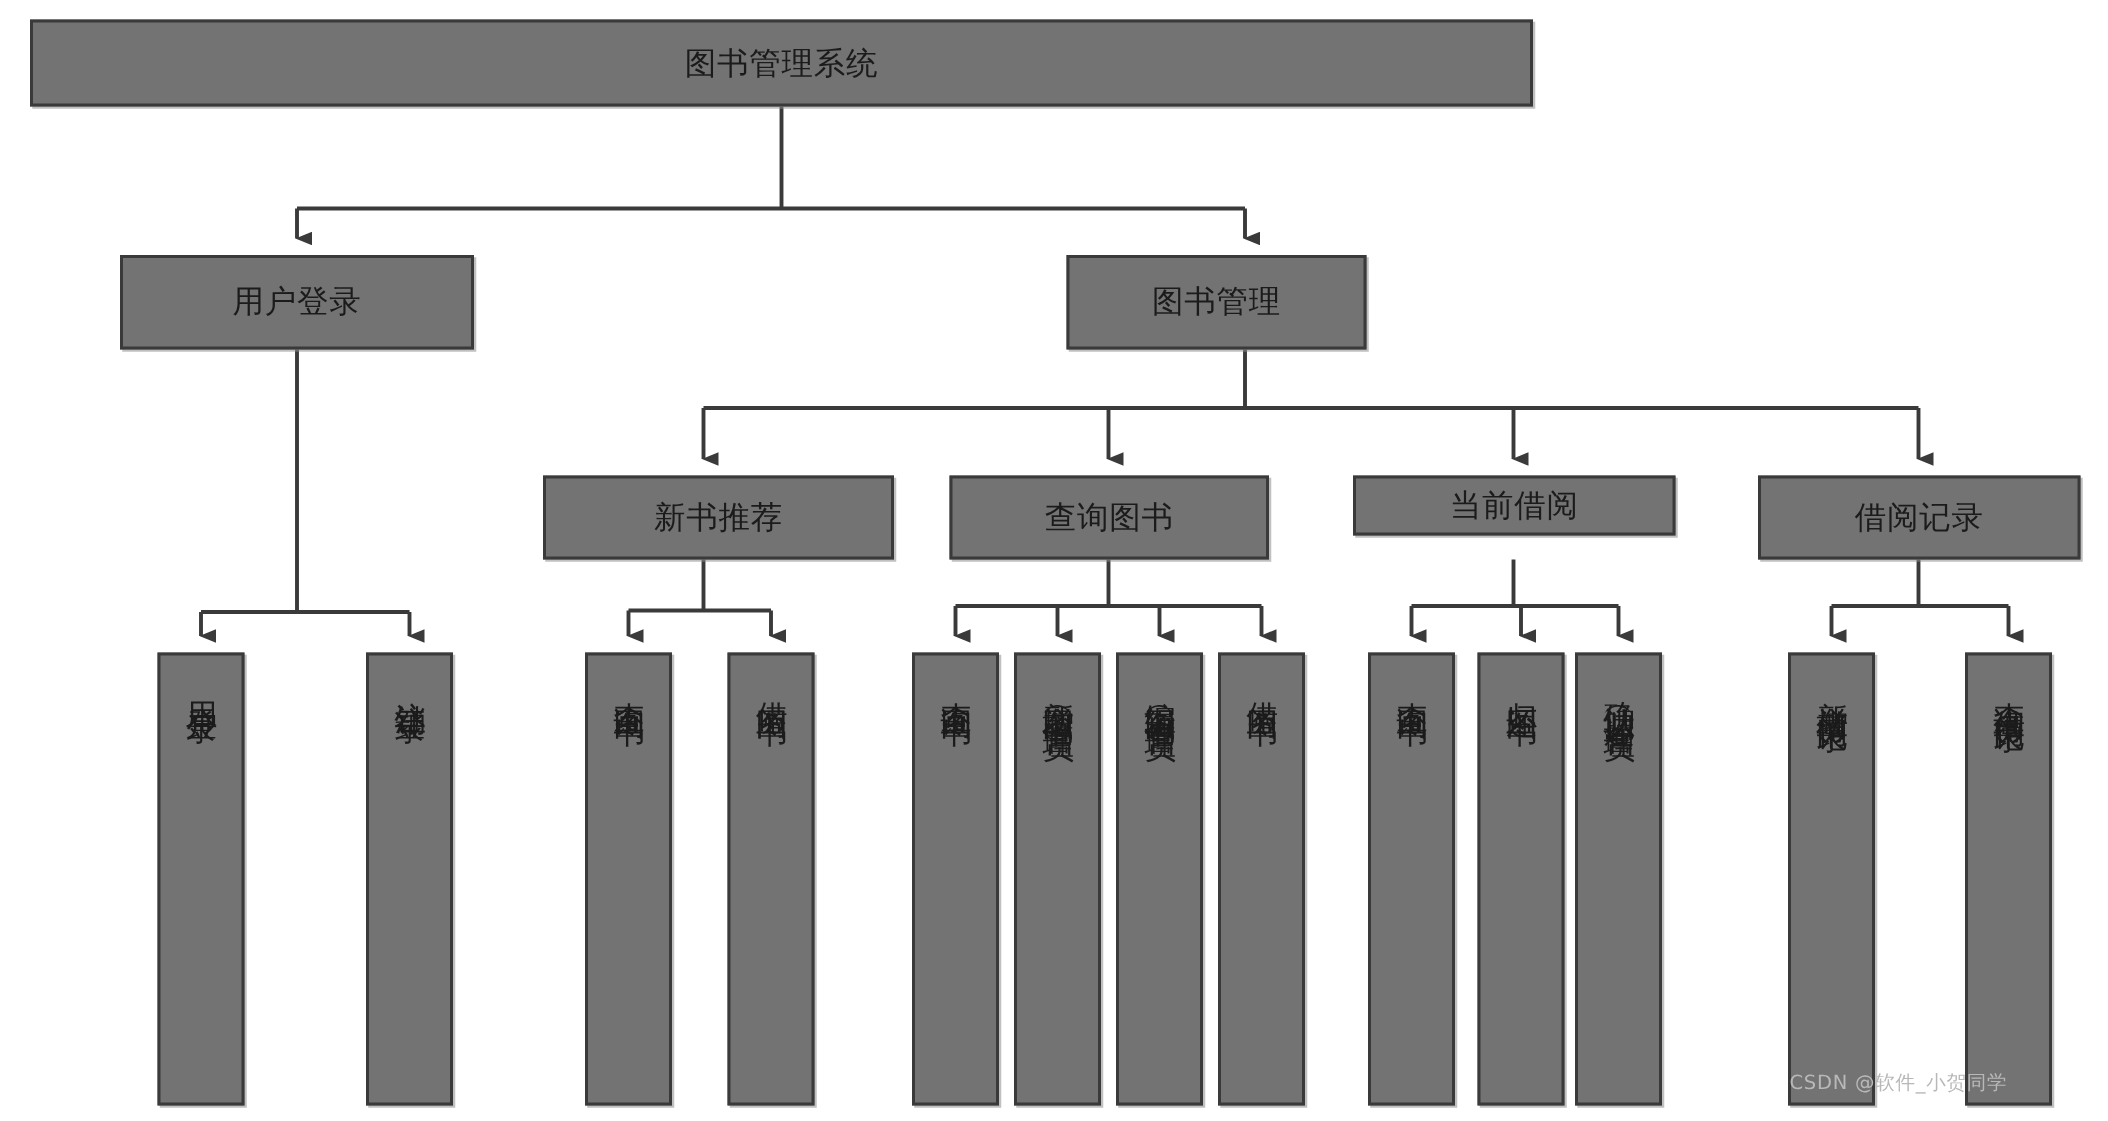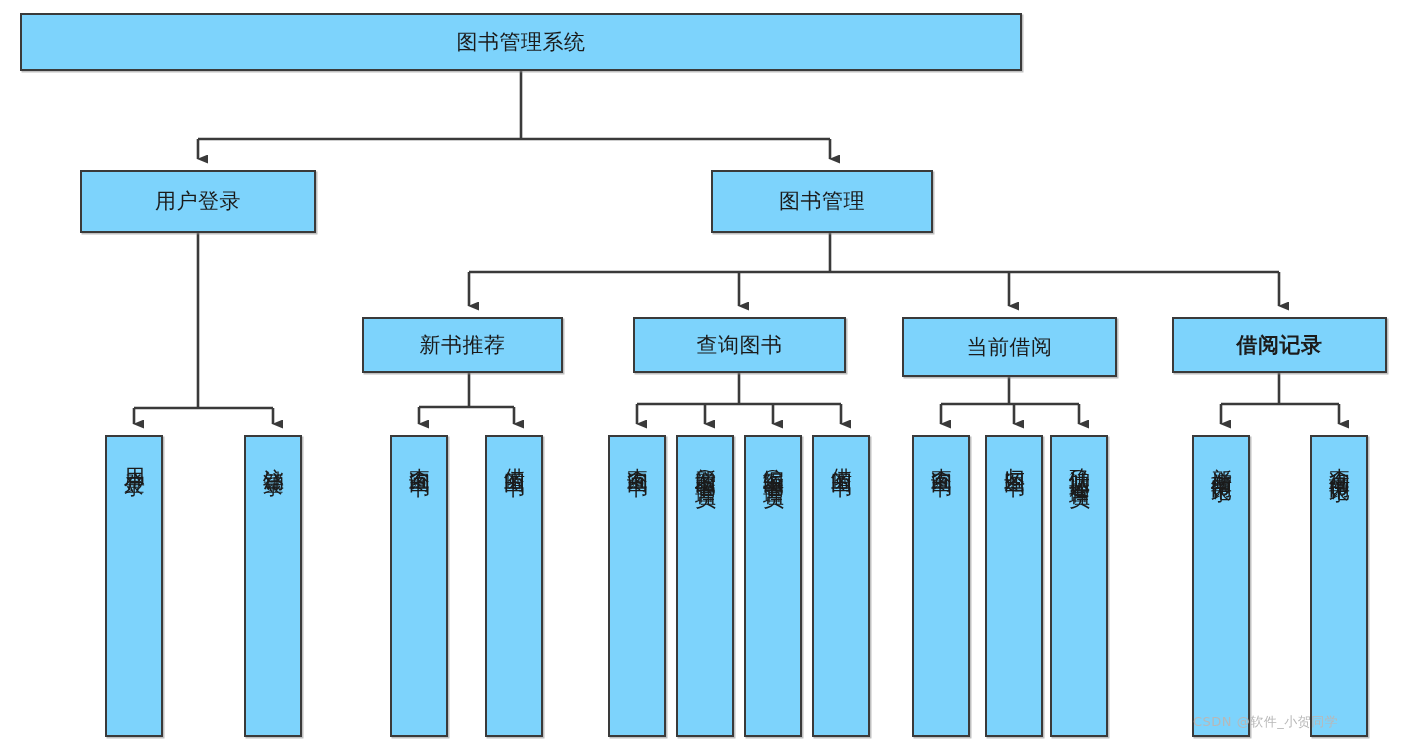--- a/index.html
+++ b/index.html
@@ -20,21 +20,21 @@
   #diagram-svg {
     position: absolute;
     left: 0;
     top: 0;
     width: 1405px;
     height: 747px;
   }
   .node-box {
     position: absolute;
     box-sizing: border-box;
-    background: #7dd3fc;
+    background: #737373;
     border: 2.2px solid #3a3a3a;
     display: flex;
     align-items: center;
     justify-content: center;
     box-shadow: 1.5px 1.5px 0 0 rgba(140,140,140,0.55);
   }
   .node-label {
     font-size: 21px;
     color: #1b1b1b;
     line-height: 1.15;
@@ -118,34 +118,34 @@
     </g>
   </svg>
 
   <div class="node-box" id="node-root" style="left: 20px; top: 13px; width: 1002px; height: 58px;">
     <span class="node-label">图书管理系统</span>
   </div>
 
   <div class="node-box" id="node-l2-0" style="left: 80px; top: 170px; width: 236px; height: 63px;">
     <span class="node-label">用户登录</span>
   </div>
-  <div class="node-box" id="node-l2-1" style="left: 711px; top: 170px; width: 222px; height: 63px;">
+  <div class="node-box" id="node-l2-1" style="left: 711px; top: 170px; width: 200px; height: 63px;">
     <span class="node-label">图书管理</span>
   </div>
 
-  <div class="node-box" id="node-l3-0" style="left: 362px; top: 317px; width: 201px; height: 56px;">
+  <div class="node-box" id="node-l3-0" style="left: 362px; top: 317px; width: 234px; height: 56px;">
     <span class="node-label">新书推荐</span>
   </div>
   <div class="node-box" id="node-l3-1" style="left: 633px; top: 317px; width: 213px; height: 56px;">
     <span class="node-label">查询图书</span>
   </div>
-  <div class="node-box" id="node-l3-2" style="left: 902px; top: 317px; width: 215px; height: 60px;">
+  <div class="node-box" id="node-l3-2" style="left: 902px; top: 317px; width: 215px; height: 40px;">
     <span class="node-label">当前借阅</span>
   </div>
-  <div class="node-box" id="node-l3-3" style="left: 1172px; top: 317px; width: 215px; height: 56px; font-weight: bold;">
+  <div class="node-box" id="node-l3-3" style="left: 1172px; top: 317px; width: 215px; height: 56px;">
     <span class="node-label">借阅记录</span>
   </div>
 
   <div class="node-box vertical" id="node-leaf-0" style="left: 105px; top: 435px; width: 58px; height: 302px;">
     <span class="node-label">用户登录</span>
   </div>
   <div class="node-box vertical" id="node-leaf-1" style="left: 244px; top: 435px; width: 58px; height: 302px;">
     <span class="node-label">注销登录</span>
   </div>
   <div class="node-box vertical" id="node-leaf-2" style="left: 390px; top: 435px; width: 58px; height: 302px;">

